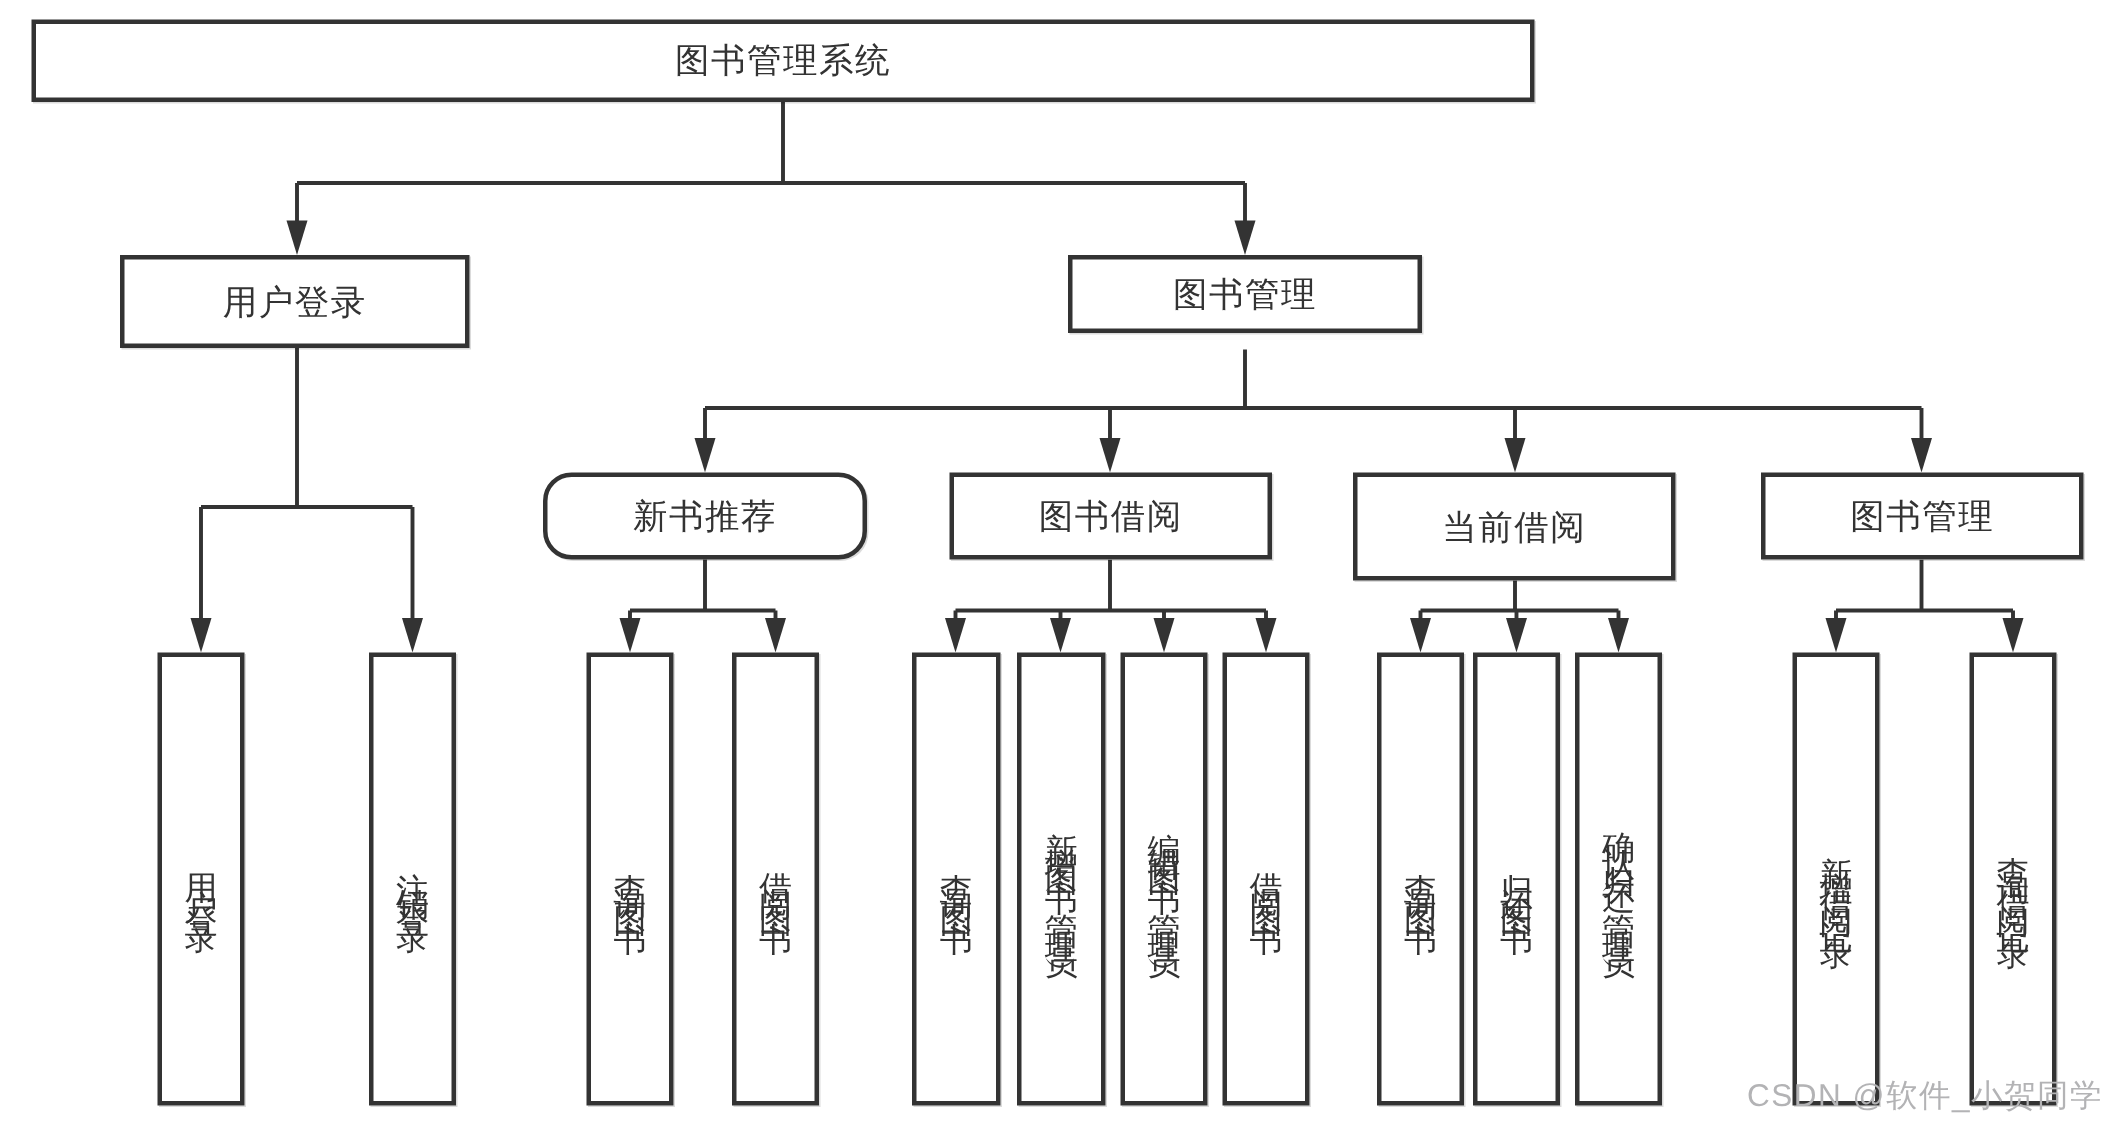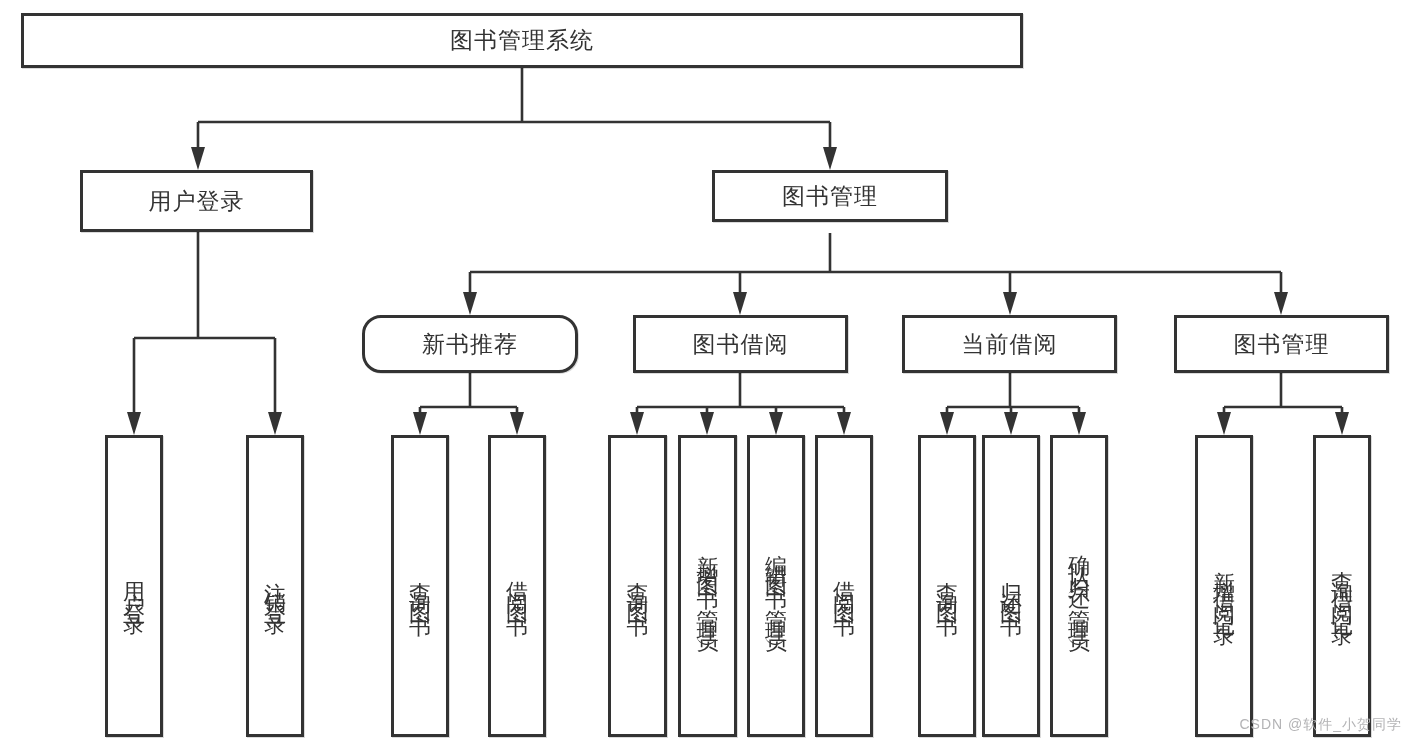--- a/index.html
+++ b/index.html
@@ -53,21 +53,21 @@
   .node.leaf {
     writing-mode: vertical-rl;
     font-size: 22px;
     letter-spacing: 11px;
     line-height: 1;
   }
   .watermark {
     position: absolute;
     top: 716px;
     right: 3px;
-    font-size: 14px;
+    font-size: 21px;
     color: var(--color-watermark, #b3b3b5);
     letter-spacing: 1px;
     white-space: nowrap;
   }
 </style>
 </head>
 <body>
 
 <div class="canvas">
 
@@ -107,21 +107,21 @@
     <polygon class="arrowhead" points="1335,412 1349,412 1342,435"></polygon>
   </svg>
 
   <div class="node h-label" style="left:21px; top:13px; width:1002px; height:55px;">图书管理系统</div>
 
   <div class="node h-label" style="left:80px; top:170px; width:233px; height:62px;">用户登录</div>
   <div class="node h-label" style="left:712px; top:170px; width:236px; height:52px;text-align:right;">图书管理</div>
 
   <div class="node h-label" style="left:362px; top:315px; width:216px; height:58px;border-radius:19px;">新书推荐</div>
   <div class="node h-label" style="left:633px; top:315px; width:215px; height:58px;">图书借阅</div>
-  <div class="node h-label" style="left:902px; top:315px; width:215px; height:58px;">当前借阅</div>
+  <div class="node h-label" style="left:902px; top:315px; width:215px; height:72px;">当前借阅</div>
   <div class="node h-label" style="left:1174px; top:315px; width:215px; height:58px;">图书管理</div>
 
   <div class="node leaf" style="left:105px; top:435px; width:58px; height:302px;">用户登录</div>
   <div class="node leaf" style="left:246px; top:435px; width:58px; height:302px;">注销登录</div>
 
   <div class="node leaf" style="left:391px; top:435px; width:58px; height:302px;">查询图书</div>
   <div class="node leaf" style="left:488px; top:435px; width:58px; height:302px;">借阅图书</div>
 
   <div class="node leaf" style="left:608px; top:435px; width:59px; height:302px;">查询图书</div>
   <div class="node leaf" style="left:678px; top:435px; width:59px; height:302px;">新增图书（管理员）</div>

